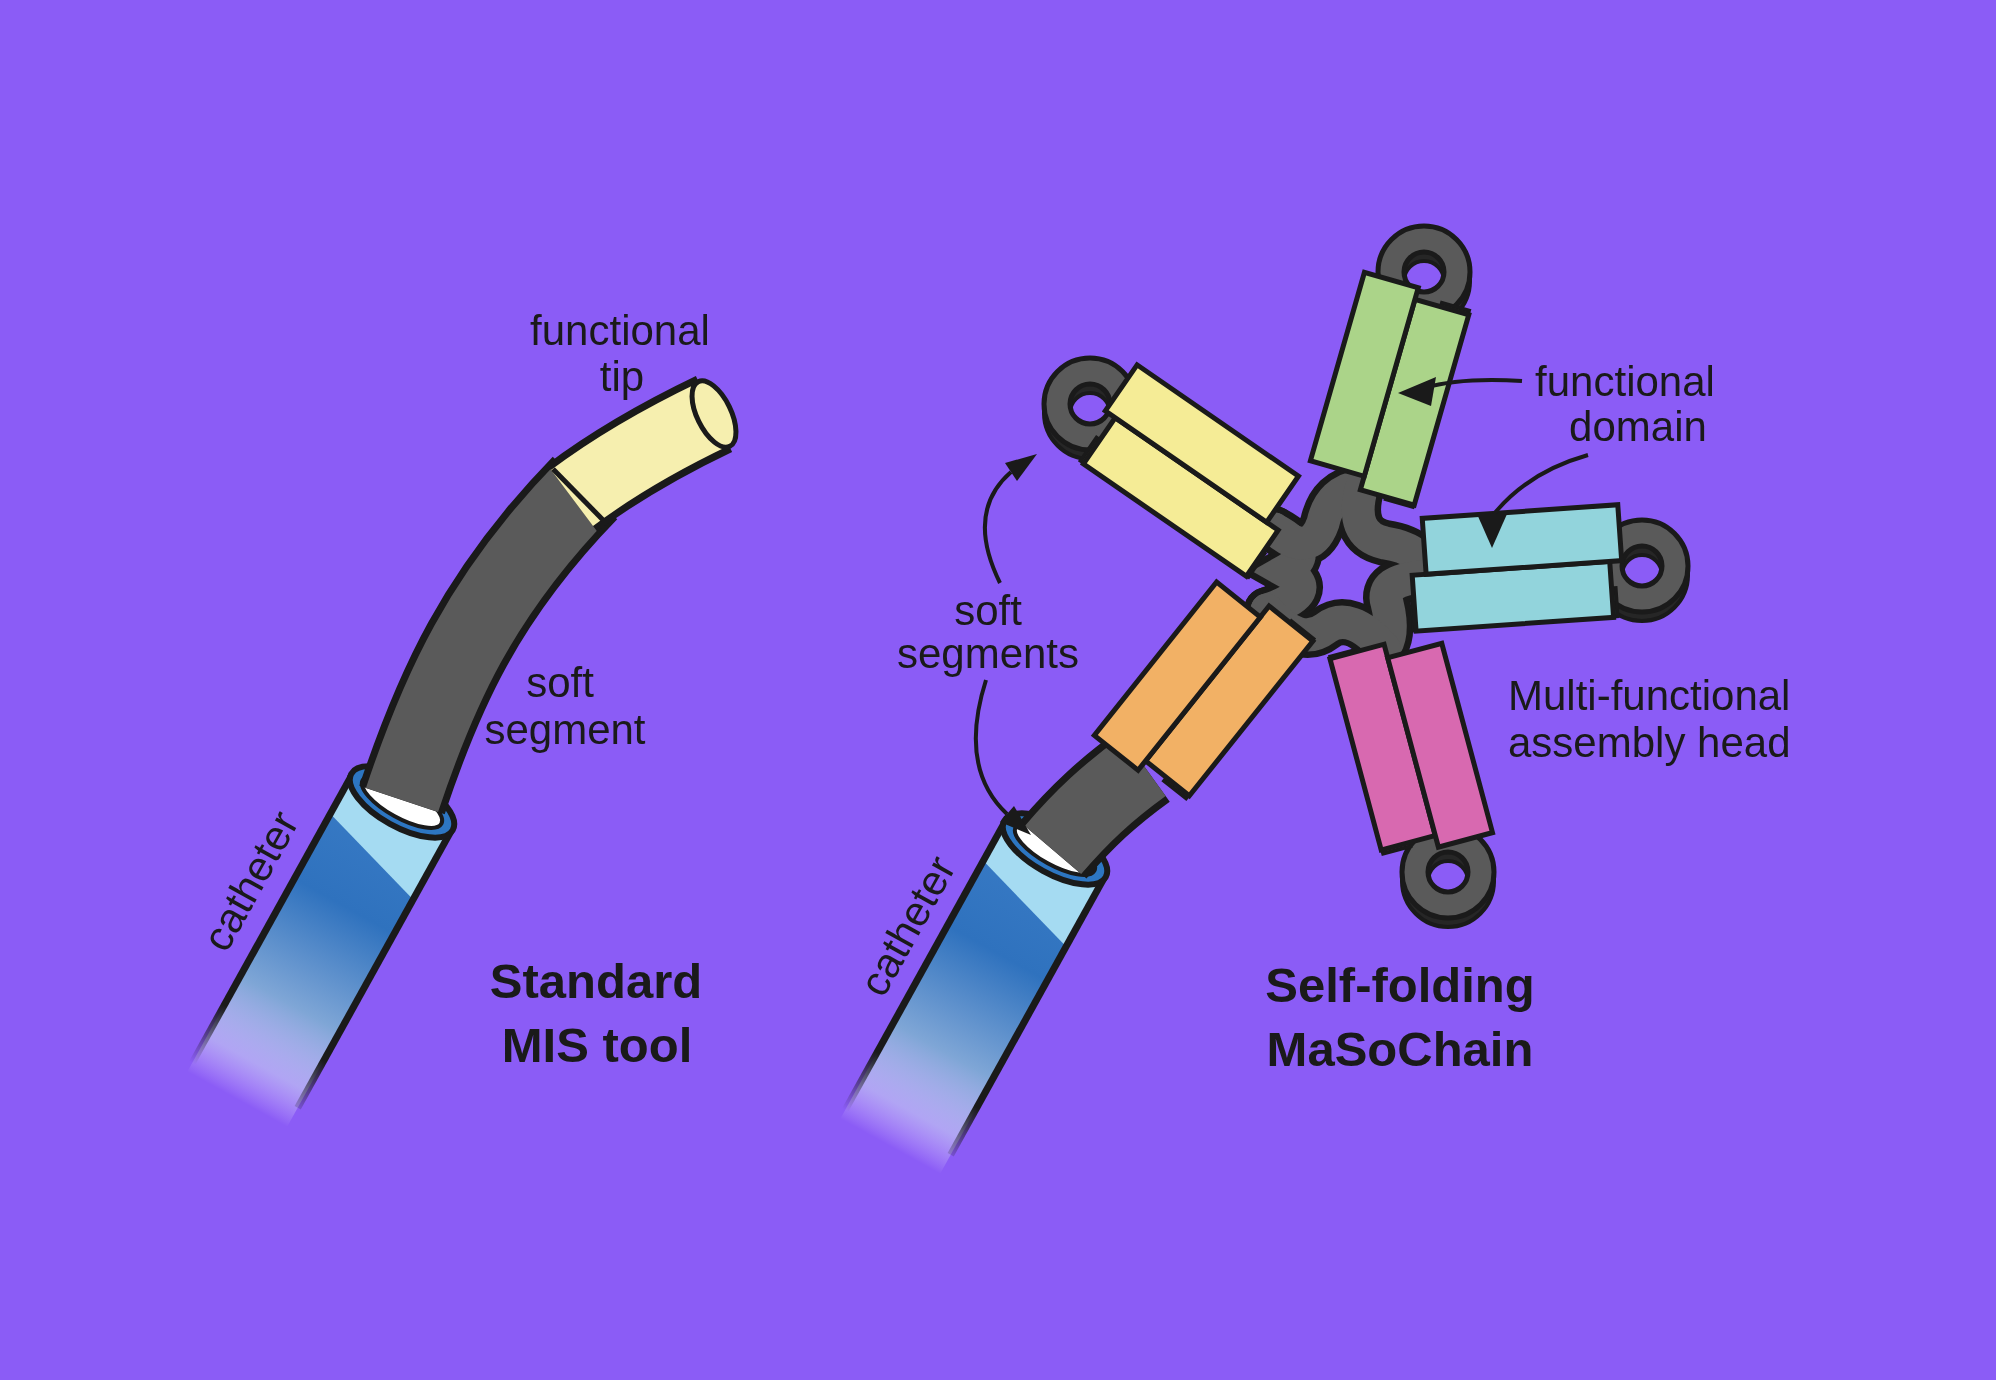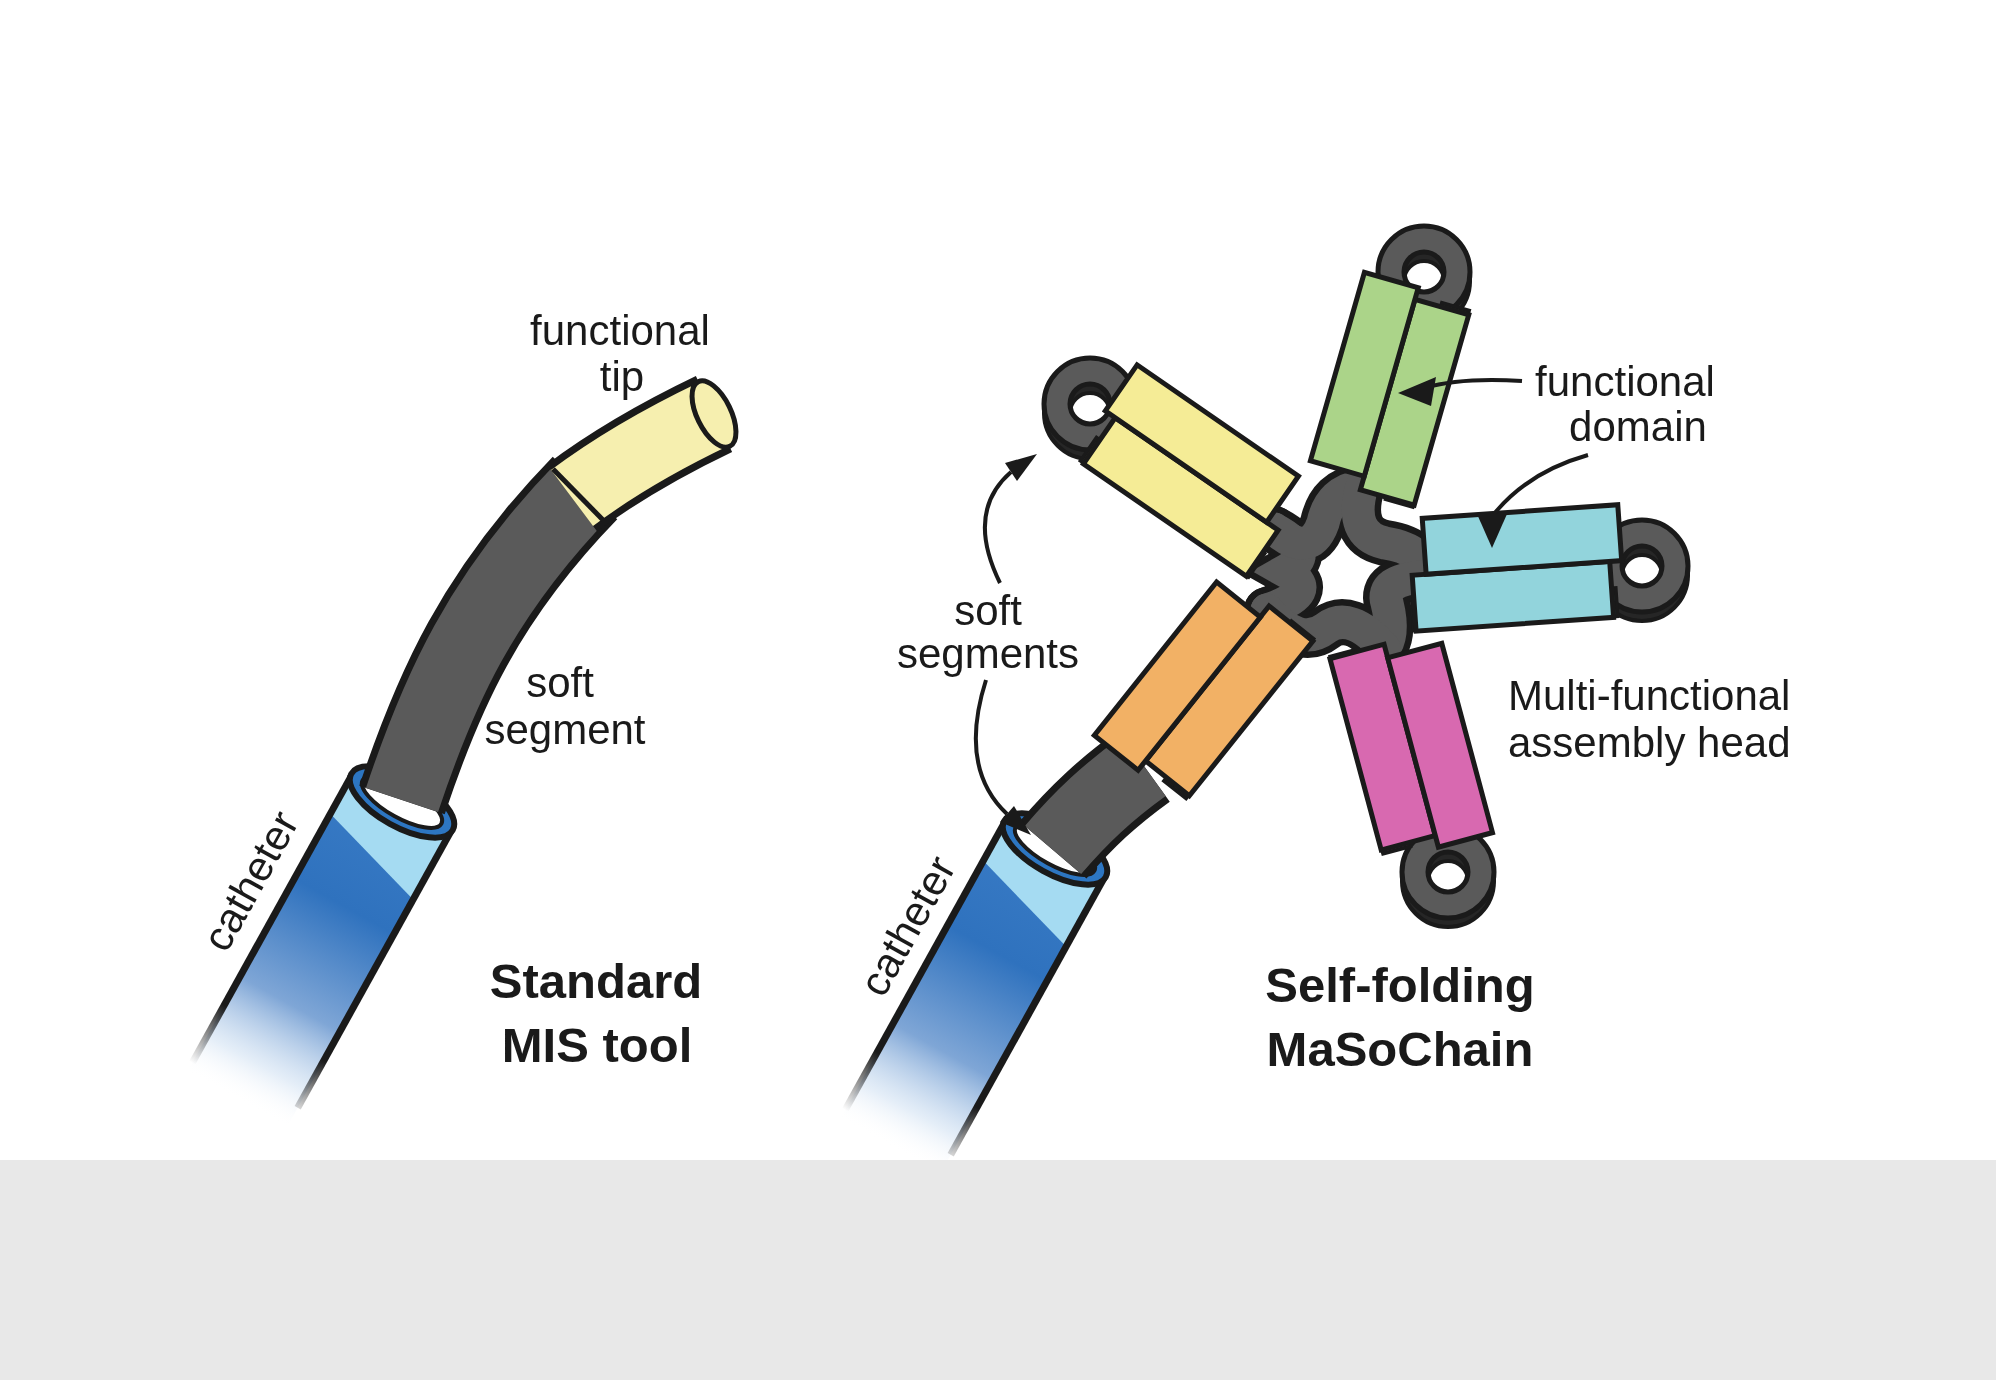--- a/index.html
+++ b/index.html
@@ -1,16 +1,16 @@
 <!DOCTYPE html>
 <html><head>
 <meta charset="utf-8">
 <style>
   html,body{margin:0;padding:0;background:#e8e8e8;}
-  .canvas{width:1996px;height:1160px;background:#ffffff;position:relative;overflow:hidden;text-align:right;}
+  .canvas{width:1996px;height:1380px;background:#8b5cf6;position:relative;overflow:hidden;text-align:right;}
   svg{display:block;}
   text{font-family:"Liberation Sans", sans-serif; fill:#1a1a1a;}
   .lbl{font-size:42px;}
   .ttl{font-size:49px;font-weight:bold;}
 </style>
 </head>
 <body>
 
 <div class="canvas">
 <svg width="1996" height="1380" viewBox="0 0 1996 1380">

